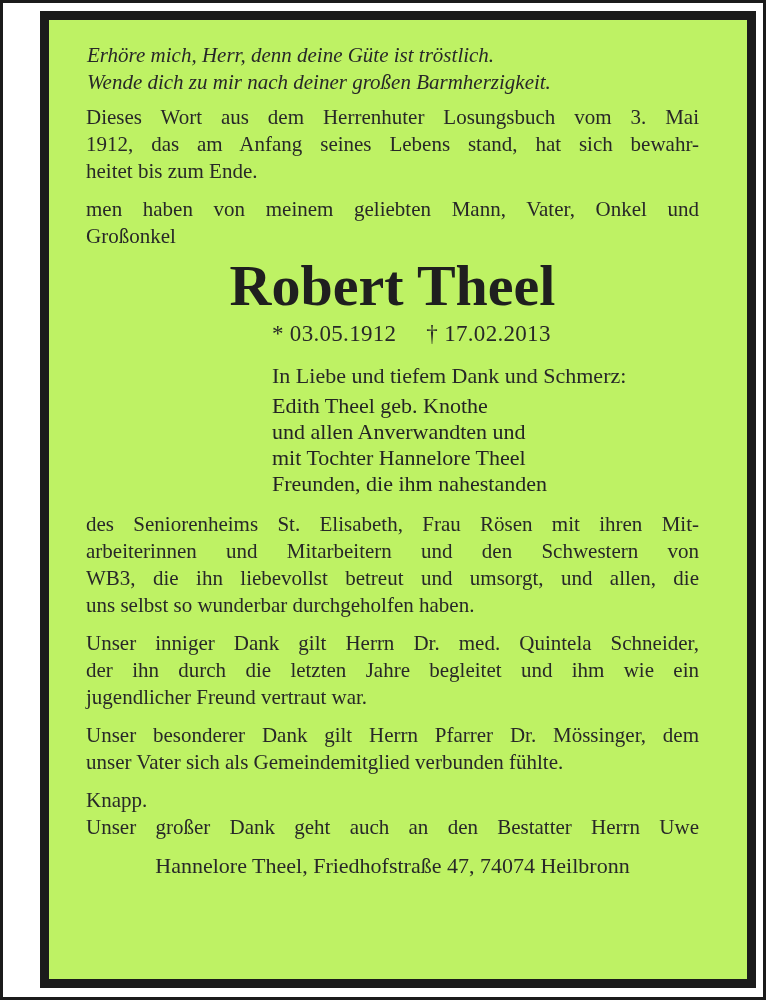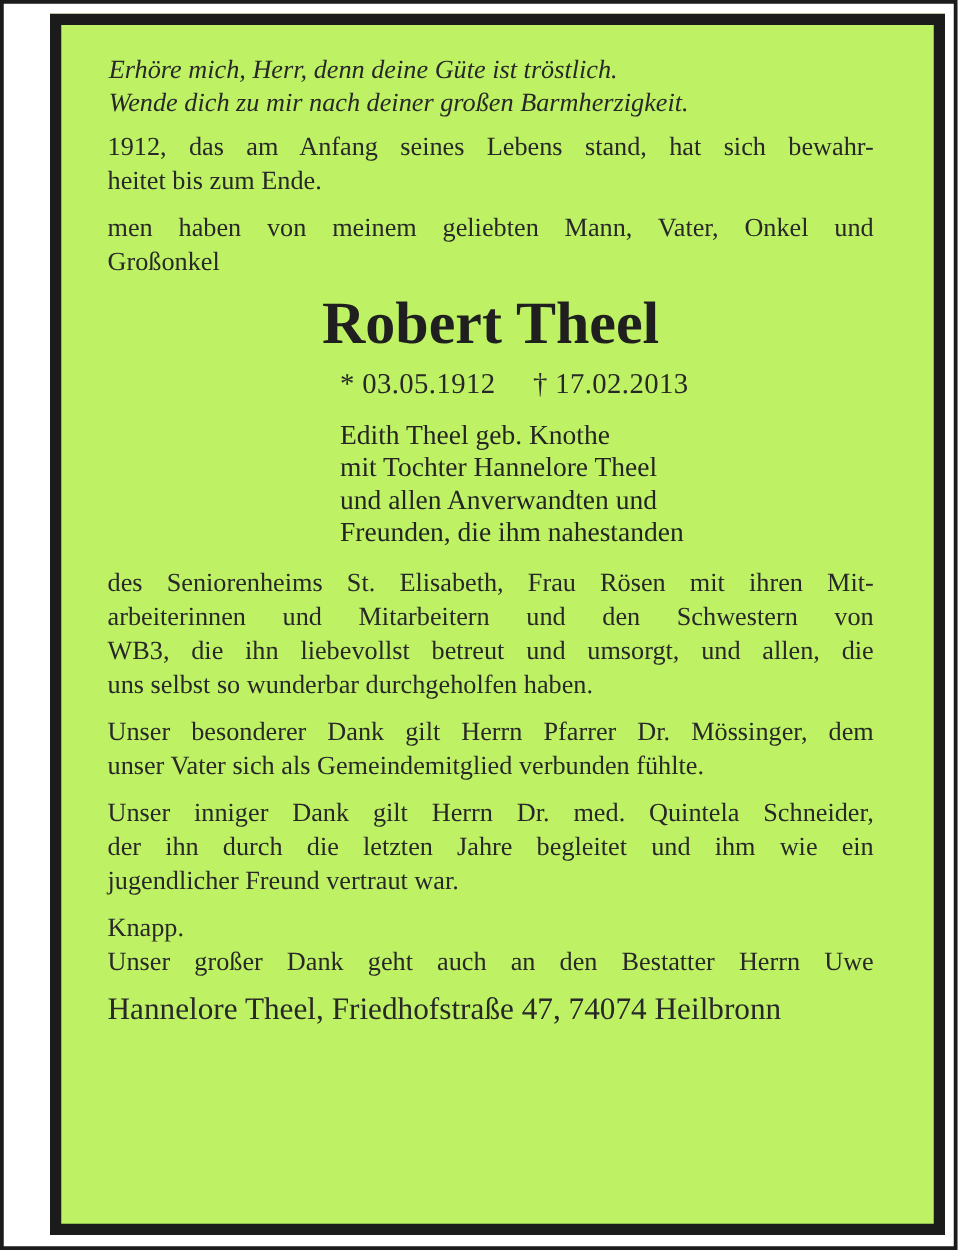--- a/index.html
+++ b/index.html
@@ -63,21 +63,21 @@
     margin: 0 0 11px 0;
   }
   .para.tight { margin-bottom: 8px; }
   .jline {
     text-align: justify;
     text-align-last: justify;
   }
   .jline.last { text-align-last: left; font-family: Liberation Serif, serif; }
   
   .name {
-    font-size: 48px;
+    font-size: 58px;
     line-height: 56px;
     font-weight: 700;
     text-align: center;
     letter-spacing: 0;
     margin: 2px 0 6px 0;
     color: #1f1f1f;
   }
   
   .indent { margin-left: 186px; }
   .dates {
@@ -94,79 +94,82 @@
     margin-bottom: 4px;
   }
   .mourners { margin-bottom: 14px; }
   .mourner-line {
     font-size: 22px;
     line-height: 26px;
     font-weight: 400;
     color: #242424;
   }
   .address {
-    font-size: 25px;
+    font-size: 22px;
     line-height: 27px;
+    text-align: center;
   }
 </style>
 </head>
 <body>
 
 <div class="outer-frame"></div>
 
 <div class="inner-frame">
   <div class="sheet">
 
     <div class="quote-block">
       <div>
           <div class="quote-line">Erhöre mich, Herr, denn deine Güte ist tröstlich.</div>
           <div class="quote-line last">Wende dich zu mir nach deiner großen Barmherzigkeit.</div>
         </div>
     </div>
 
     <div class="para">
+        <div class="jline">Dieses Wort aus dem Herrenhuter Losungsbuch vom 3. Mai</div>
         <div class="jline">1912, das am Anfang seines Lebens stand, hat sich bewahr-</div>
         <div class="jline last">heitet bis zum Ende.</div>
       </div>
 
     <div class="para tight">
         <div class="jline">men haben von meinem geliebten Mann, Vater, Onkel und</div>
         <div class="jline last">Großonkel</div>
       </div>
 
     <div class="name">Robert Theel</div>
 
     <div class="dates indent">
       <span class="birth">* 03.05.1912</span><span>† 17.02.2013</span>
     </div>
 
+    <div class="sig-intro indent">In Liebe und tiefem Dank und Schmerz:</div>
 
     <div class="mourners indent">
         <div class="mourner-line">Edith Theel geb. Knothe</div>
+        <div class="mourner-line">und allen Anverwandten und</div>
         <div class="mourner-line">mit Tochter Hannelore Theel</div>
-        <div class="mourner-line">und allen Anverwandten und</div>
         <div class="mourner-line last">Freunden, die ihm nahestanden</div>
       </div>
 
     <div class="para">
         <div class="jline">des Seniorenheims St. Elisabeth, Frau Rösen mit ihren Mit-</div>
         <div class="jline">arbeiterinnen und Mitarbeitern und den Schwestern von</div>
         <div class="jline">WB3, die ihn liebevollst betreut und umsorgt, und allen, die</div>
         <div class="jline last">uns selbst so wunderbar durchgeholfen haben.</div>
       </div>
 
     <div class="para">
-        <div class="jline">Unser besonderer Dank gilt Herrn Pfarrer Dr. Mössinger, dem</div>
-        <div class="jline last">unser Vater sich als Gemeindemitglied verbunden fühlte.</div>
+        <div class="jline">Unser inniger Dank gilt Herrn Dr. med. Quintela Schneider,</div>
+        <div class="jline">der ihn durch die letzten Jahre begleitet und ihm wie ein</div>
+        <div class="jline last">jugendlicher Freund vertraut war.</div>
       </div>
 
     <div class="para">
-        <div class="jline">Unser inniger Dank gilt Herrn Dr. med. Quintela Schneider,</div>
-        <div class="jline">der ihn durch die letzten Jahre begleitet und ihm wie ein</div>
-        <div class="jline last">jugendlicher Freund vertraut war.</div>
+        <div class="jline">Unser besonderer Dank gilt Herrn Pfarrer Dr. Mössinger, dem</div>
+        <div class="jline last">unser Vater sich als Gemeindemitglied verbunden fühlte.</div>
       </div>
 
     <div class="para">
         <div class="jline last">Knapp.</div>
         <div class="jline">Unser großer Dank geht auch an den Bestatter Herrn Uwe</div>
       </div>
 
     <div class="address">Hannelore Theel, Friedhofstraße 47, 74074 Heilbronn</div>
 
   </div>

